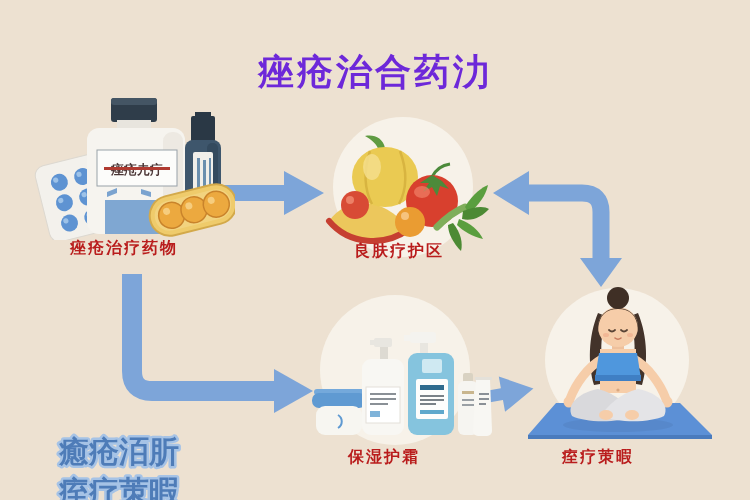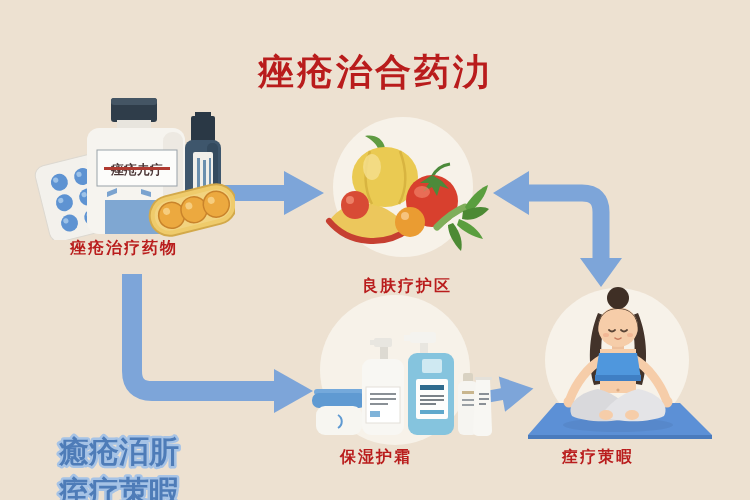--- a/index.html
+++ b/index.html
@@ -4,21 +4,21 @@
 <style>
   html,body{margin:0;padding:0;}
   body{
     width:750px;height:500px;overflow:hidden;position:relative;
     background:#EDE1D1;
     font-family:"DejaVu Sans","Liberation Sans",sans-serif;
   }
   .abs{position:absolute;}
   .title{
     left:0;top:48px;width:750px;text-align:center;
-    font-size:36px;font-weight:700;letter-spacing:3px;color:#b91c1c;
+    font-size:36px;font-weight:700;letter-spacing:3px;color:#6d28d9;
   }
   .node-label{
     font-size:16px;font-weight:700;letter-spacing:2px;color:#b91c1c;
     white-space:nowrap;
   }
   .bg-circle{border-radius:50%;background:#F7F2E9;}
   svg{display:block;}
 </style>
 </head>
 <body>
@@ -257,22 +257,22 @@
     <circle cx="96" cy="107" r="1.6" fill="#D9A77F"></circle>
 
     <path d="M76,106 C56,110 44,122 50,133 C62,139 92,141 114,133 C106,123 94,110 76,106 Z" fill="#D9D9DC"></path>
     <path d="M116,106 C136,110 148,122 142,133 C130,139 100,141 78,133 C86,123 98,110 116,106 Z" fill="#E4E4E7"></path>
     <ellipse cx="84" cy="132" rx="7" ry="5" fill="#F6CDA9"></ellipse>
     <ellipse cx="110" cy="132" rx="7" ry="5" fill="#F6CDA9"></ellipse>
   </g>
 </svg>
 
 <div class="abs node-label" style="left:70px;top:238px;width:140px;">痤疮治疗药物</div>
-<div class="abs node-label" style="left:362px;top:241px;width:125px;margin-top:35px;">良肤疗护区</div>
-<div class="abs node-label" style="left:340px;top:447px;width:100px;">保湿护霜</div>
+<div class="abs node-label" style="left:354px;top:241px;width:125px;">良肤疗护区</div>
+<div class="abs node-label" style="left:348px;top:447px;width:100px;">保湿护霜</div>
 <div class="abs node-label" style="left:562px;top:447px;width:120px;">痓疗茦暇</div>
 
 <svg class="abs" style="left:55px;top:428px;" width="210" height="72" viewBox="0 0 210 72">
   <g font-size="30" font-weight="bold" fill="#4E7CB8" stroke="#A6C3E6" stroke-width="5" style="paint-order:stroke;" stroke-linejoin="round">
     <text x="4" y="34">癒疮洦肵</text>
     <text x="4" y="74">痓疗茦暇</text>
   </g>
 </svg>
 
 </body></html>

